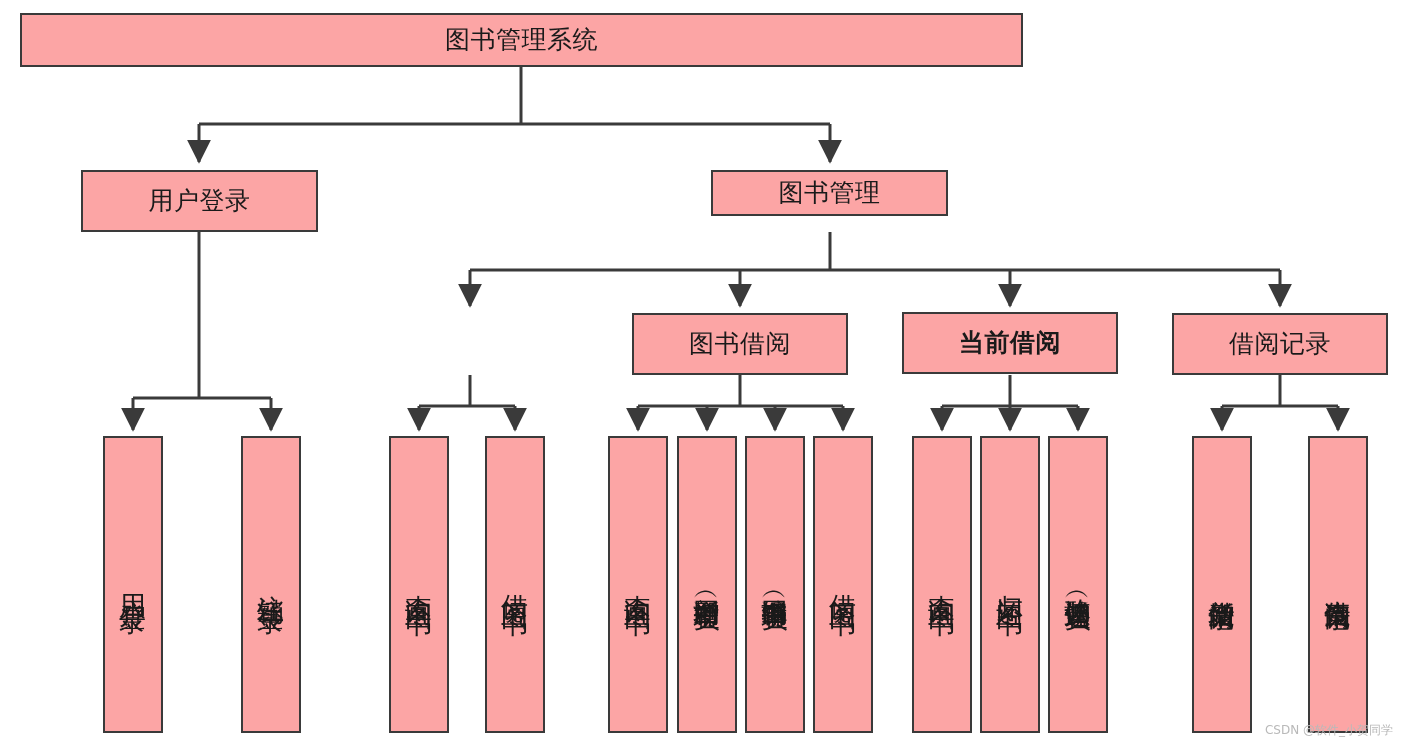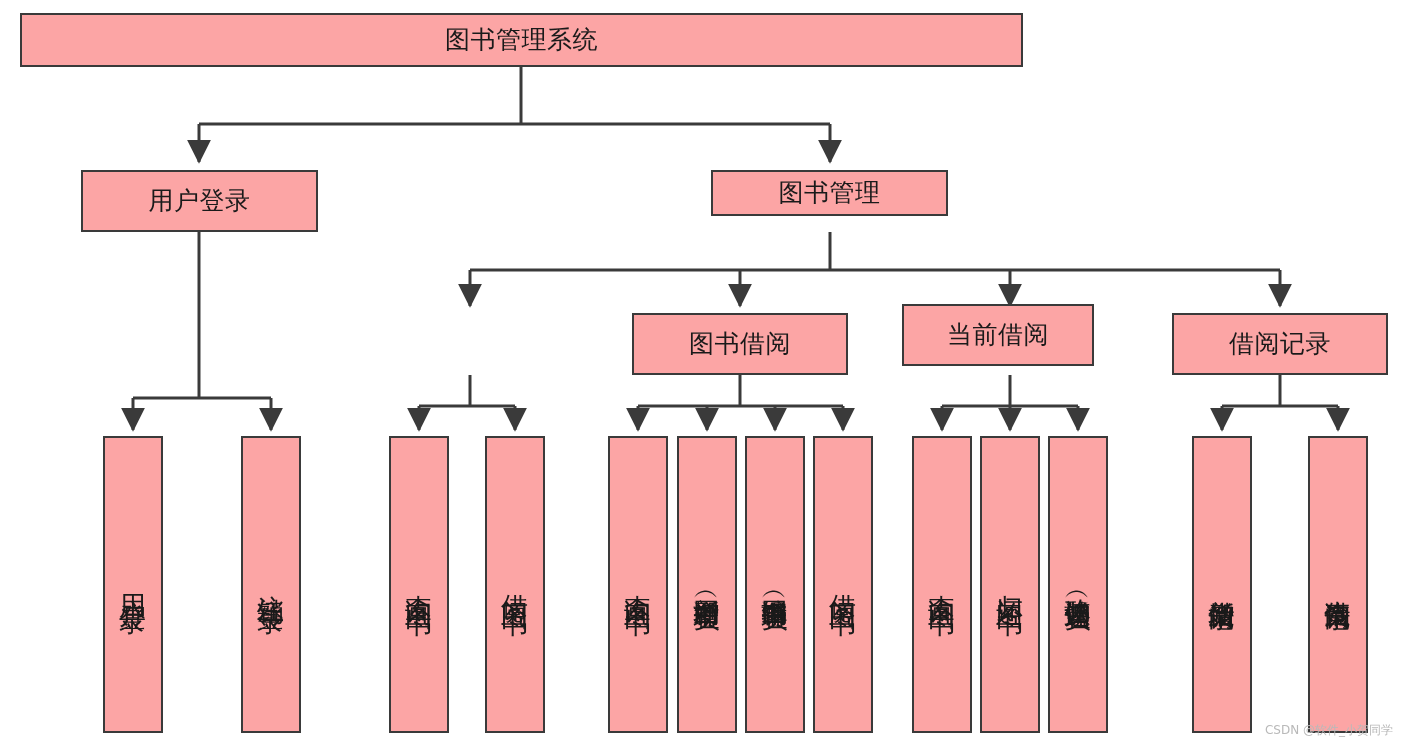--- a/index.html
+++ b/index.html
@@ -139,21 +139,21 @@
   <div class="node h-node" style="left:81px; top:170px; width:237px; height:62px;">
     <span class="lbl">用户登录</span>
   </div>
   <div class="node h-node" style="left:711px; top:170px; width:237px; height:46px;">
     <span class="lbl">图书管理</span>
   </div>
 
   <div class="node h-node" style="left:632px; top:313px; width:216px; height:62px;">
     <span class="lbl">图书借阅</span>
   </div>
-  <div class="node h-node" style="left:902px; top:304px; width:192px; height:62px;">
+  <div class="node h-node" style="left:902px; top:312px; width:216px; height:62px;font-weight:bold;">
     <span class="lbl">当前借阅</span>
   </div>
   <div class="node h-node" style="left:1172px; top:313px; width:216px; height:62px;">
     <span class="lbl">借阅记录</span>
   </div>
 
   <div class="node v-node" style="left:103px; top:436px; width:60px; height:297px;">
     <span class="lbl">用户登录</span>
   </div>
   <div class="node v-node" style="left:241px; top:436px; width:60px; height:297px;">

